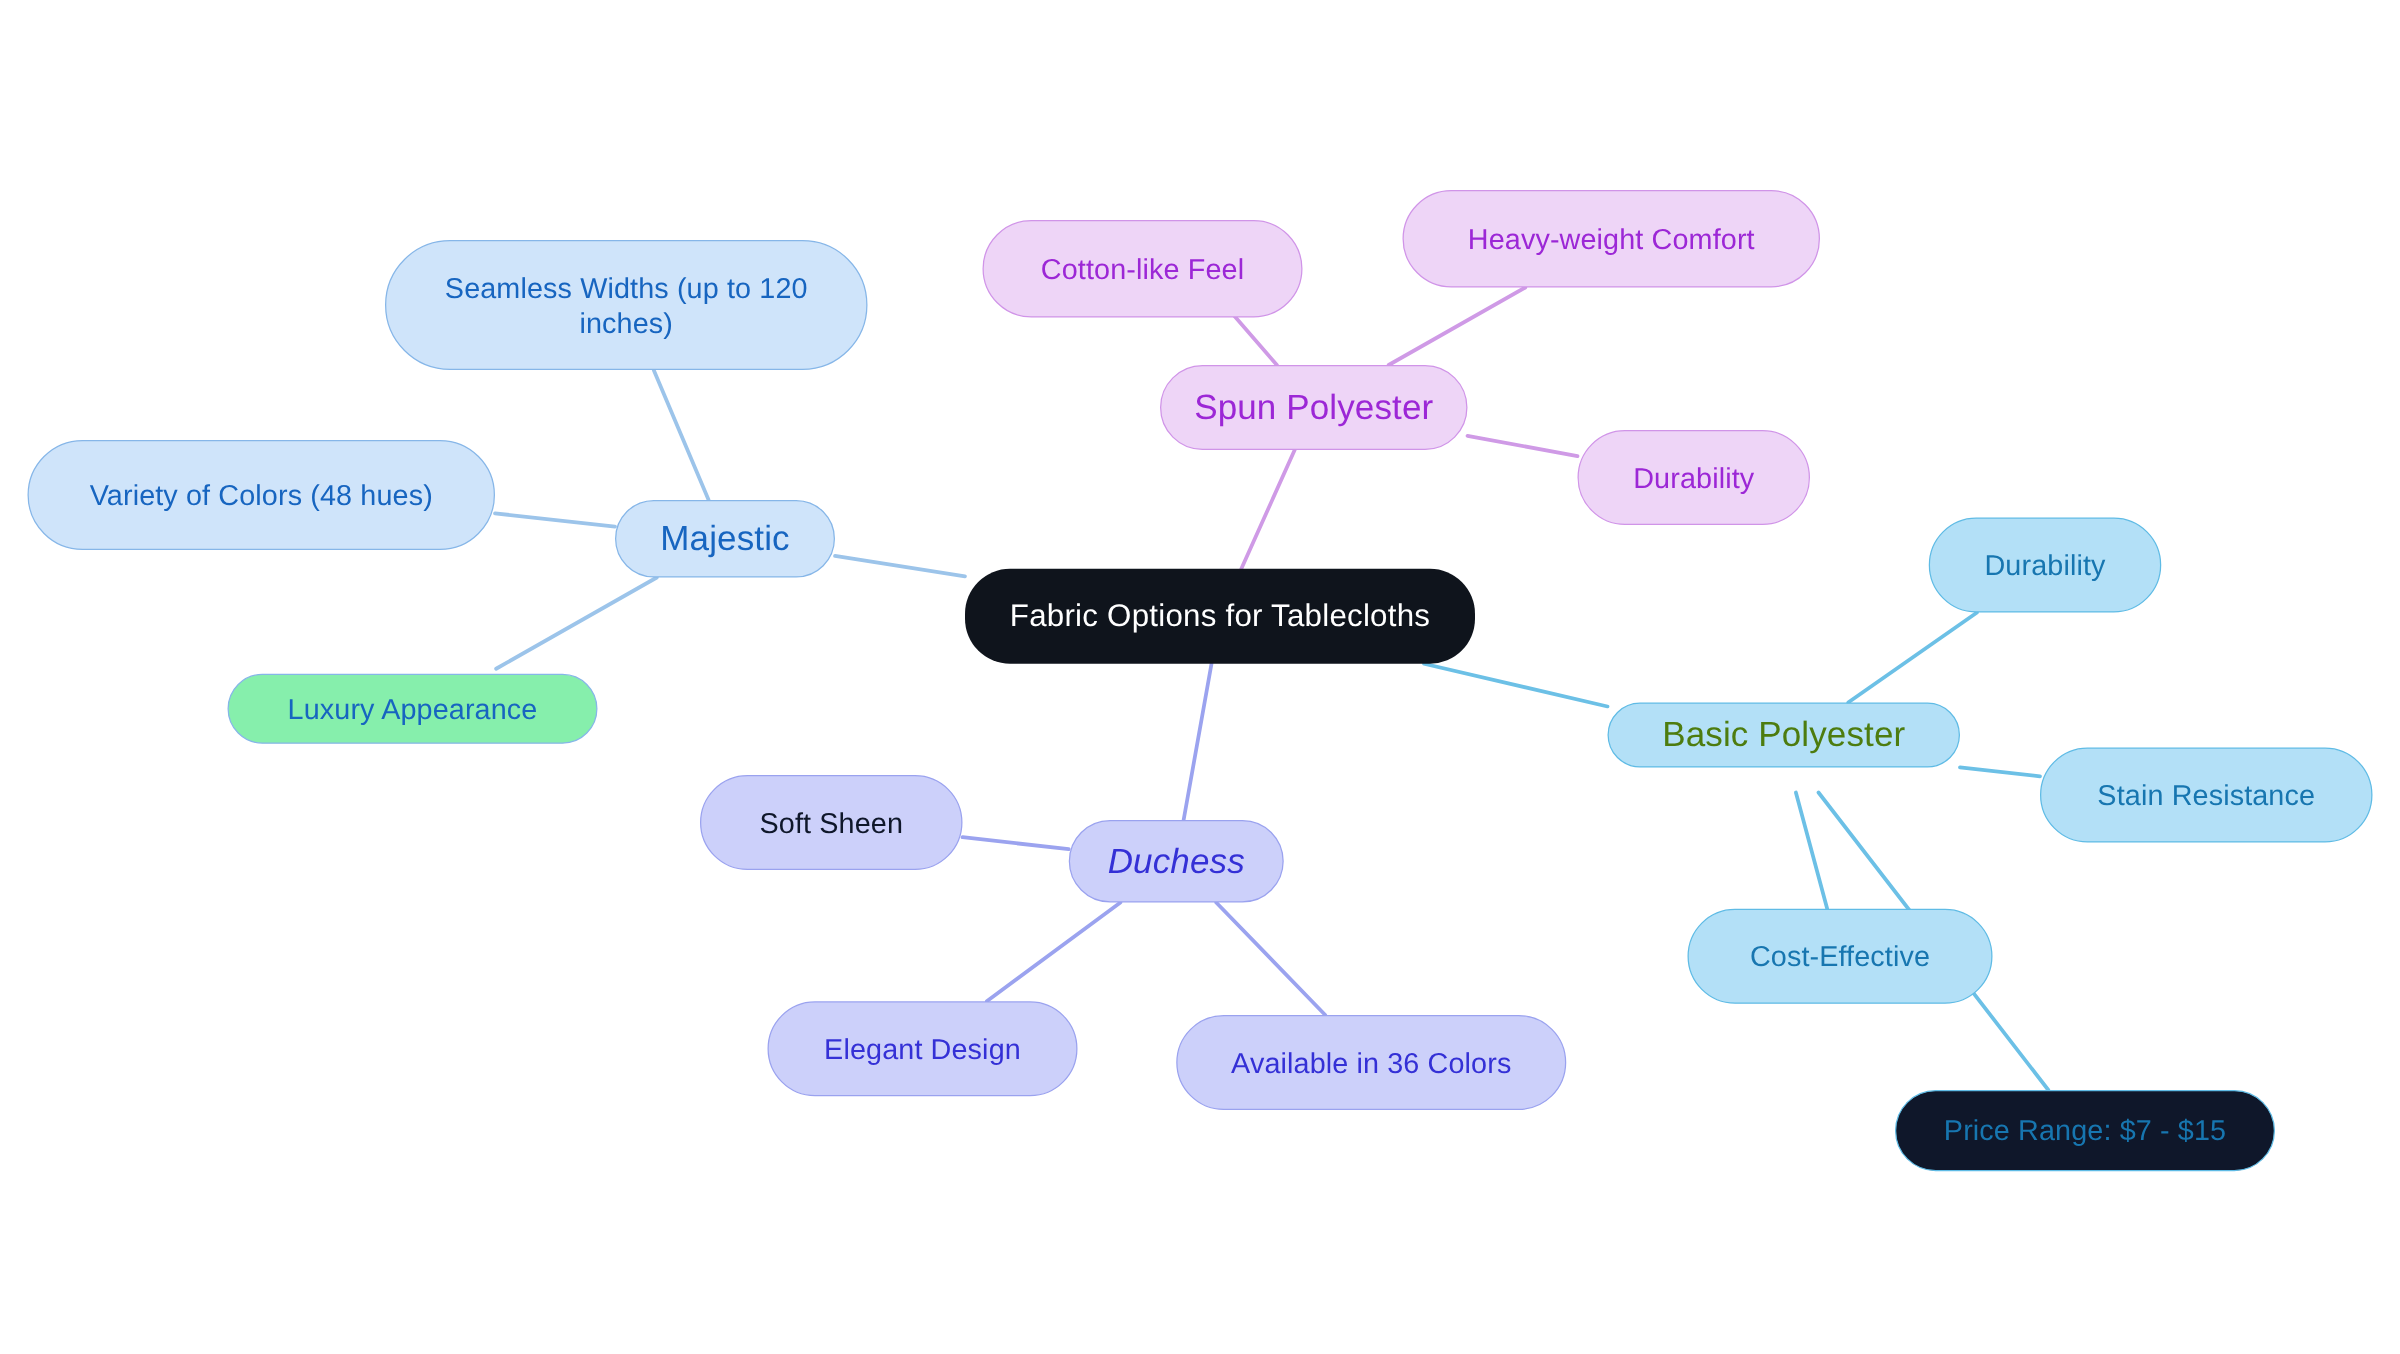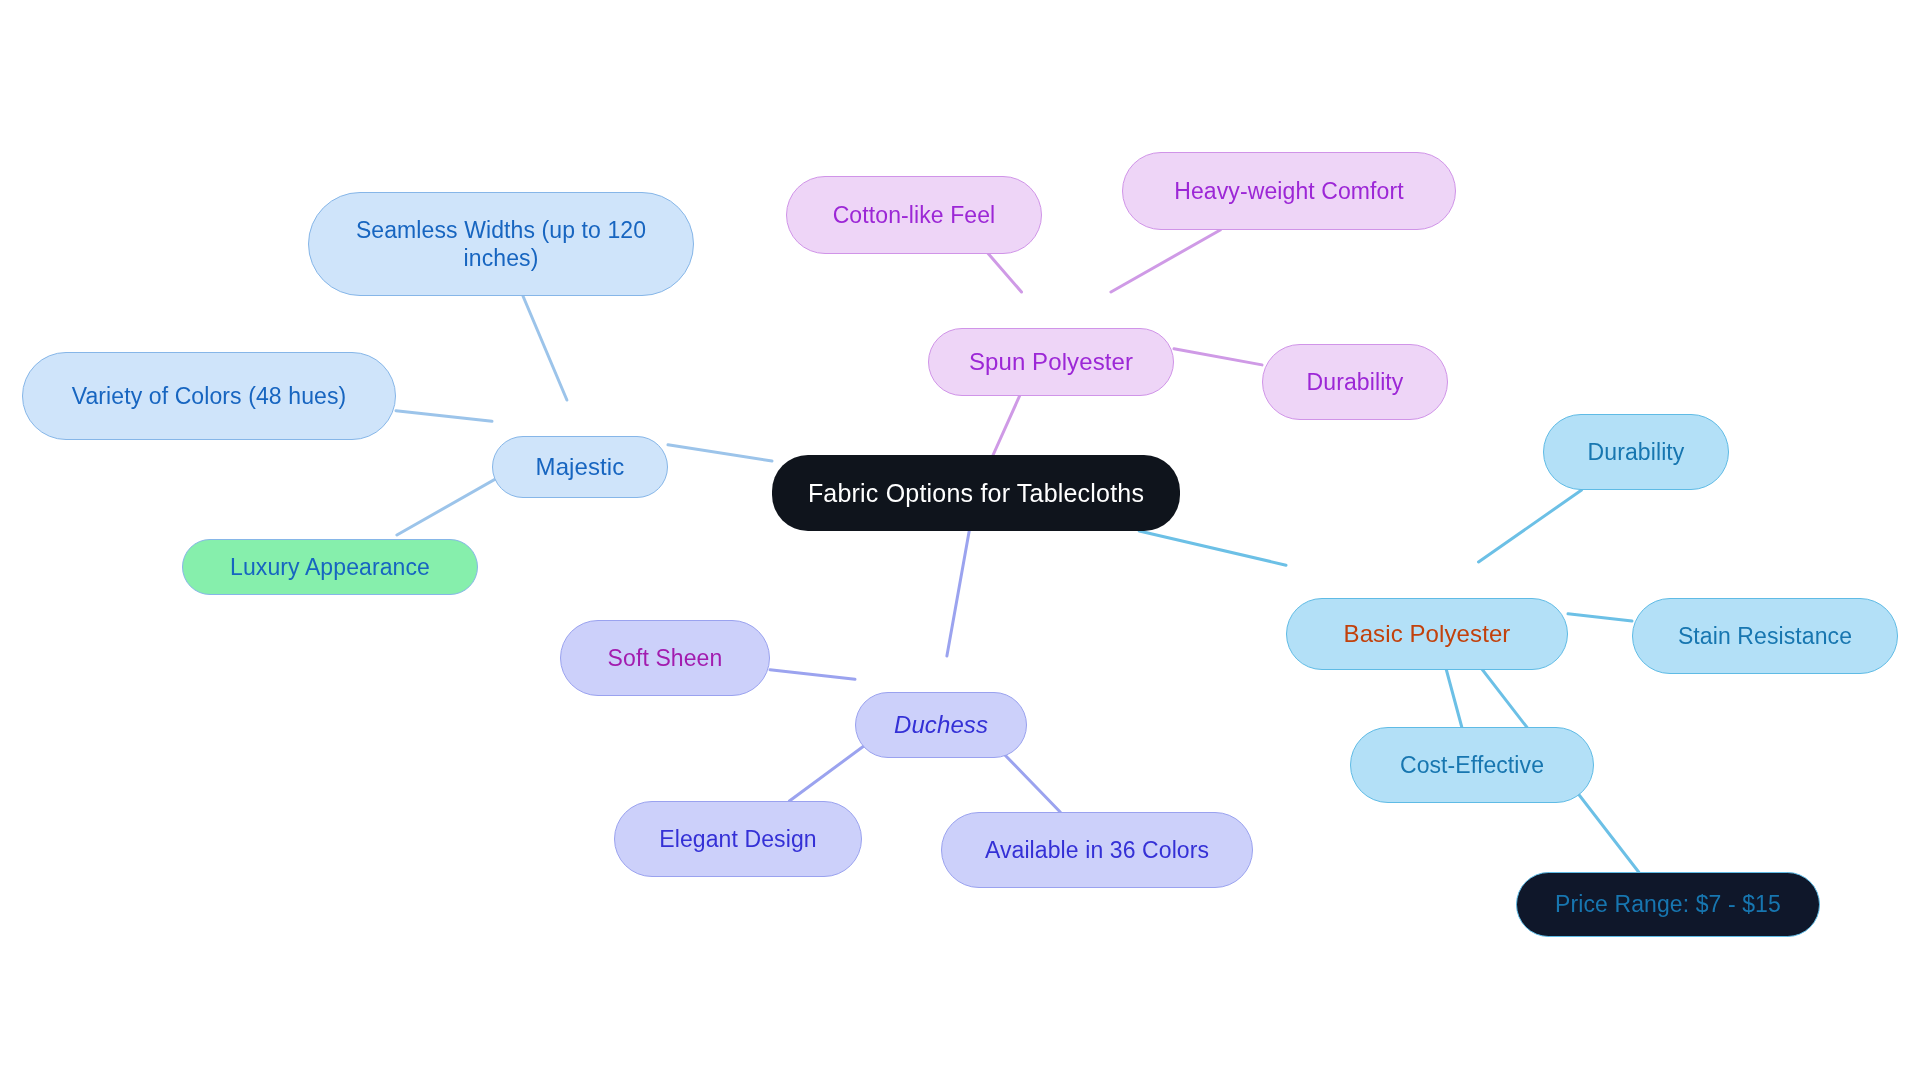--- a/index.html
+++ b/index.html
@@ -62,22 +62,21 @@
 
   .node.root {
     border-width: 0;
     border-radius: 36px;
     color: #ffffff;
     font-size: 25px;
     letter-spacing: 0.2px;
   }
 
   .node.branch {
-    font-size: 24px;
-    margin-top: 36px;
+    font-size: 28px;
   }
 
   .node.leaf {
     font-size: 23px;
   }
 </style>
 </head>
 <body>
 
 <div id="mindmap-canvas">
@@ -104,23 +103,23 @@
       <div class="node root" style="left: 772px; top: 455px; width: 408px; height: 76px; background: rgb(15, 20, 28); color: rgb(255, 255, 255); border-color: rgb(15, 20, 28);"><span>Fabric Options for Tablecloths</span></div>
       <div class="node branch" style="left: 492px; top: 400px; width: 176px; height: 62px; background: rgb(207, 228, 250); color: rgb(23, 101, 192); border-color: rgb(134, 182, 232);"><span>Majestic</span></div>
       <div class="node leaf" style="left: 308px; top: 192px; width: 386px; height: 104px; background: rgb(207, 228, 250); color: rgb(23, 101, 192); border-color: rgb(134, 182, 232);"><span>Seamless Widths (up to 120
 inches)</span></div>
       <div class="node leaf" style="left: 22px; top: 352px; width: 374px; height: 88px; background: rgb(207, 228, 250); color: rgb(23, 101, 192); border-color: rgb(134, 182, 232);"><span>Variety of Colors (48 hues)</span></div>
       <div class="node leaf" style="left: 182px; top: 539px; width: 296px; height: 56px; background: #86efac; color: rgb(23, 101, 192); border-color: rgb(134, 182, 232);"><span>Luxury Appearance</span></div>
       <div class="node branch" style="left: 928px; top: 292px; width: 246px; height: 68px; background: rgb(238, 213, 247); color: rgb(156, 39, 214); border-color: rgb(208, 148, 232);"><span>Spun Polyester</span></div>
       <div class="node leaf" style="left: 786px; top: 129px; width: 256px; height: 78px; background: rgb(238, 213, 247); color: rgb(156, 39, 214); border-color: rgb(208, 148, 232); margin-top: 47px;"><span>Cotton-like Feel</span></div>
       <div class="node leaf" style="left: 1122px; top: 152px; width: 334px; height: 78px; background: rgb(238, 213, 247); color: rgb(156, 39, 214); border-color: rgb(208, 148, 232);"><span>Heavy-weight Comfort</span></div>
       <div class="node leaf" style="left: 1262px; top: 344px; width: 186px; height: 76px; background: rgb(238, 213, 247); color: rgb(156, 39, 214); border-color: rgb(208, 148, 232);"><span>Durability</span></div>
-      <div class="node branch" style="left: 1286px; top: 562px; width: 282px; height: 72px; background: rgb(179, 224, 247); color: #c2410c; border-color: rgb(95, 187, 229);"><span>Basic Polyester</span></div>
+      <div class="node branch" style="left: 1286px; top: 562px; width: 282px; height: 52px; background: rgb(179, 224, 247); color: #4d7c0f; border-color: rgb(95, 187, 229);"><span>Basic Polyester</span></div>
       <div class="node leaf" style="left: 1543px; top: 414px; width: 186px; height: 76px; background: rgb(179, 224, 247); color: rgb(23, 118, 176); border-color: rgb(95, 187, 229);"><span>Durability</span></div>
       <div class="node leaf" style="left: 1632px; top: 598px; width: 266px; height: 76px; background: rgb(179, 224, 247); color: rgb(23, 118, 176); border-color: rgb(95, 187, 229);"><span>Stain Resistance</span></div>
       <div class="node leaf" style="left: 1350px; top: 727px; width: 244px; height: 76px; background: rgb(179, 224, 247); color: rgb(23, 118, 176); border-color: rgb(95, 187, 229);"><span>Cost-Effective</span></div>
       <div class="node leaf" style="left: 1516px; top: 872px; width: 304px; height: 65px; background: #0f172a; color: rgb(23, 118, 176); border-color: rgb(95, 187, 229);"><span>Price Range: $7 - $15</span></div>
       <div class="node branch" style="left: 855px; top: 656px; width: 172px; height: 66px; background: rgb(204, 208, 250); color: rgb(52, 48, 214); border-color: rgb(154, 162, 239); font-style: italic;"><span>Duchess</span></div>
-      <div class="node leaf" style="left: 560px; top: 620px; width: 210px; height: 76px; background: rgb(204, 208, 250); color: #a21caf; border-color: rgb(154, 162, 239);"><span>Soft Sheen</span></div>
+      <div class="node leaf" style="left: 560px; top: 620px; width: 210px; height: 76px; background: rgb(204, 208, 250); color: #0f172a; border-color: rgb(154, 162, 239);"><span>Soft Sheen</span></div>
       <div class="node leaf" style="left: 614px; top: 801px; width: 248px; height: 76px; background: rgb(204, 208, 250); color: rgb(52, 48, 214); border-color: rgb(154, 162, 239);"><span>Elegant Design</span></div>
       <div class="node leaf" style="left: 941px; top: 812px; width: 312px; height: 76px; background: rgb(204, 208, 250); color: rgb(52, 48, 214); border-color: rgb(154, 162, 239);"><span>Available in 36 Colors</span></div>
     </div>
 </div>
 
 </body></html>

